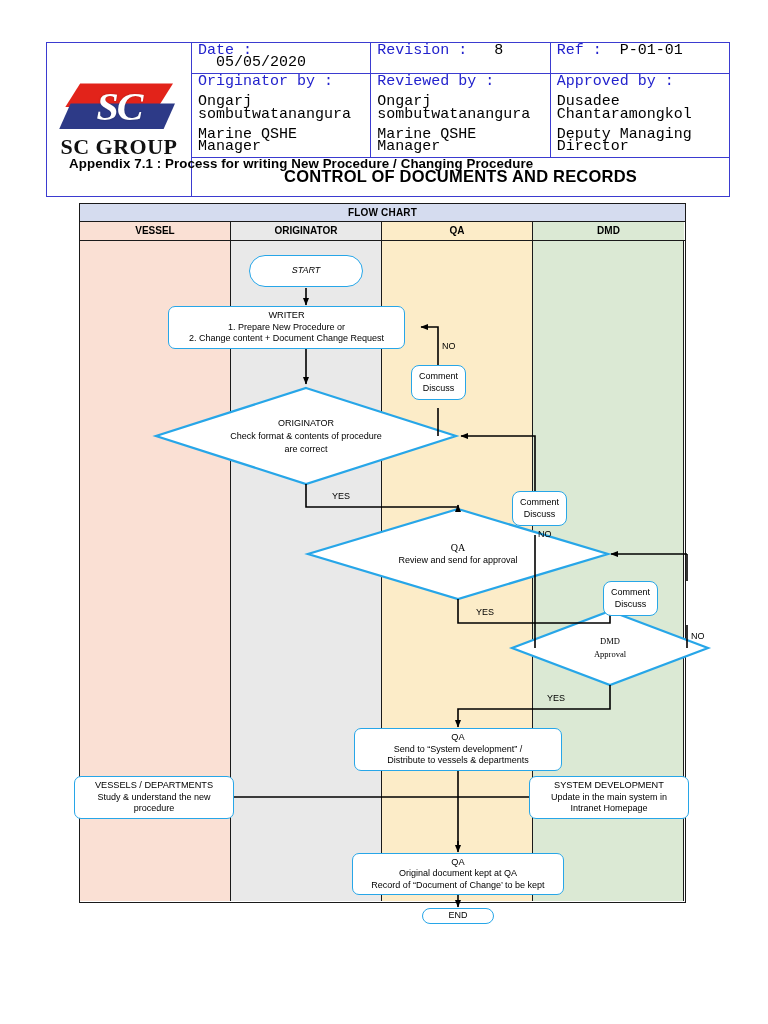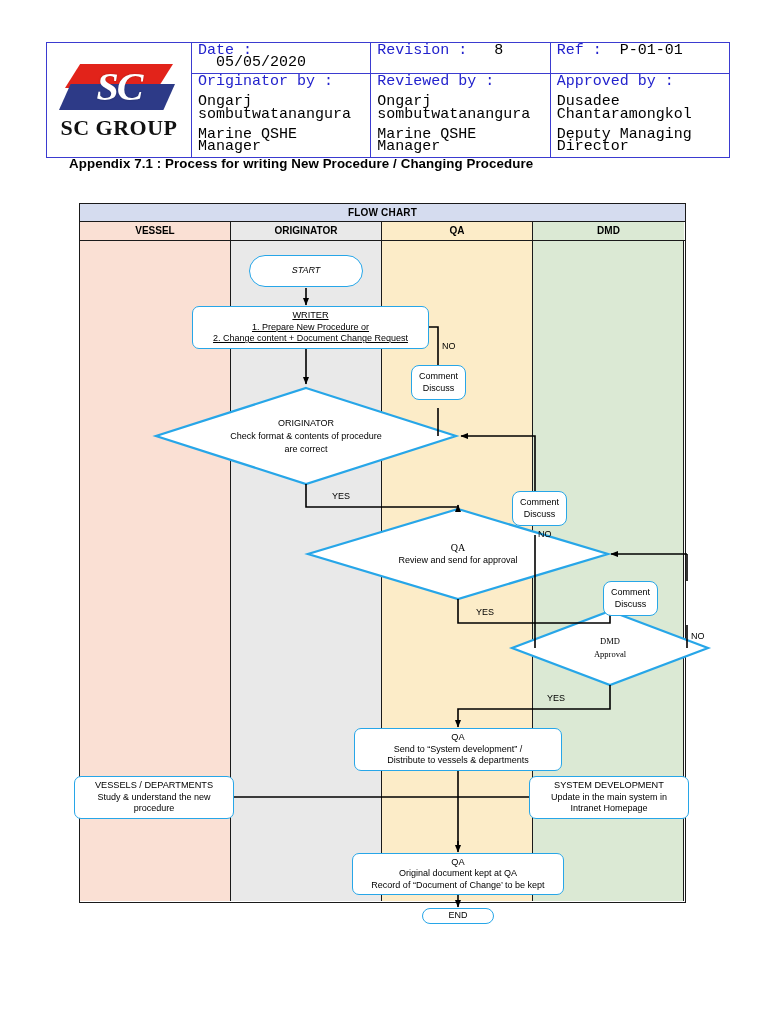--- a/index.html
+++ b/index.html
@@ -213,20 +213,21 @@
         <span class="val-block">Ongarj sombutwatanangura</span>
         <span class="val-block">Marine QSHE Manager</span>
       </div>
       <div class="hdr-cell">
         <span class="lbl-block">Approved by :</span>
         <span class="val-block">Dusadee Chantaramongkol</span>
         <span class="val-block">Deputy Managing Director</span>
       </div>
     </div>
 
+    <div class="hdr-title">CONTROL OF DOCUMENTS AND RECORDS</div>
   </div>
 </div>
 
 <div class="appendix">Appendix 7.1 : Process for writing New Procedure / Changing Procedure</div>
 
 <div class="flow">
 
   <div class="flow-title">FLOW CHART</div>
 
   <div class="lane-head">
@@ -304,21 +305,21 @@
 
       <div class="diamond-label" style="left:470px; top:386px; width:120px; height:42px;">
         <span class="serif small">DMD</span>
         <span class="serif small">Approval</span>
       </div>
 
       <div class="node term" style="left:169px; top:14px; width:114px; height:32px;font-style:italic;">
         <span>START</span>
       </div>
 
-      <div class="node proc" style="left:112px; top:65px; width:237px; height:43px;text-decoration:underline;">
+      <div class="node proc" style="left:88px; top:65px; width:237px; height:43px;">
         <span class="ttl">WRITER</span>
         <span class="ln">1. Prepare New Procedure or</span>
         <span class="ln">2. Change content + Document Change Request</span>
       </div>
 
       <div class="node sq" style="left:331px; top:124px; width:55px; height:35px;">
         <span>Comment</span>
         <span>Discuss</span>
       </div>
 

